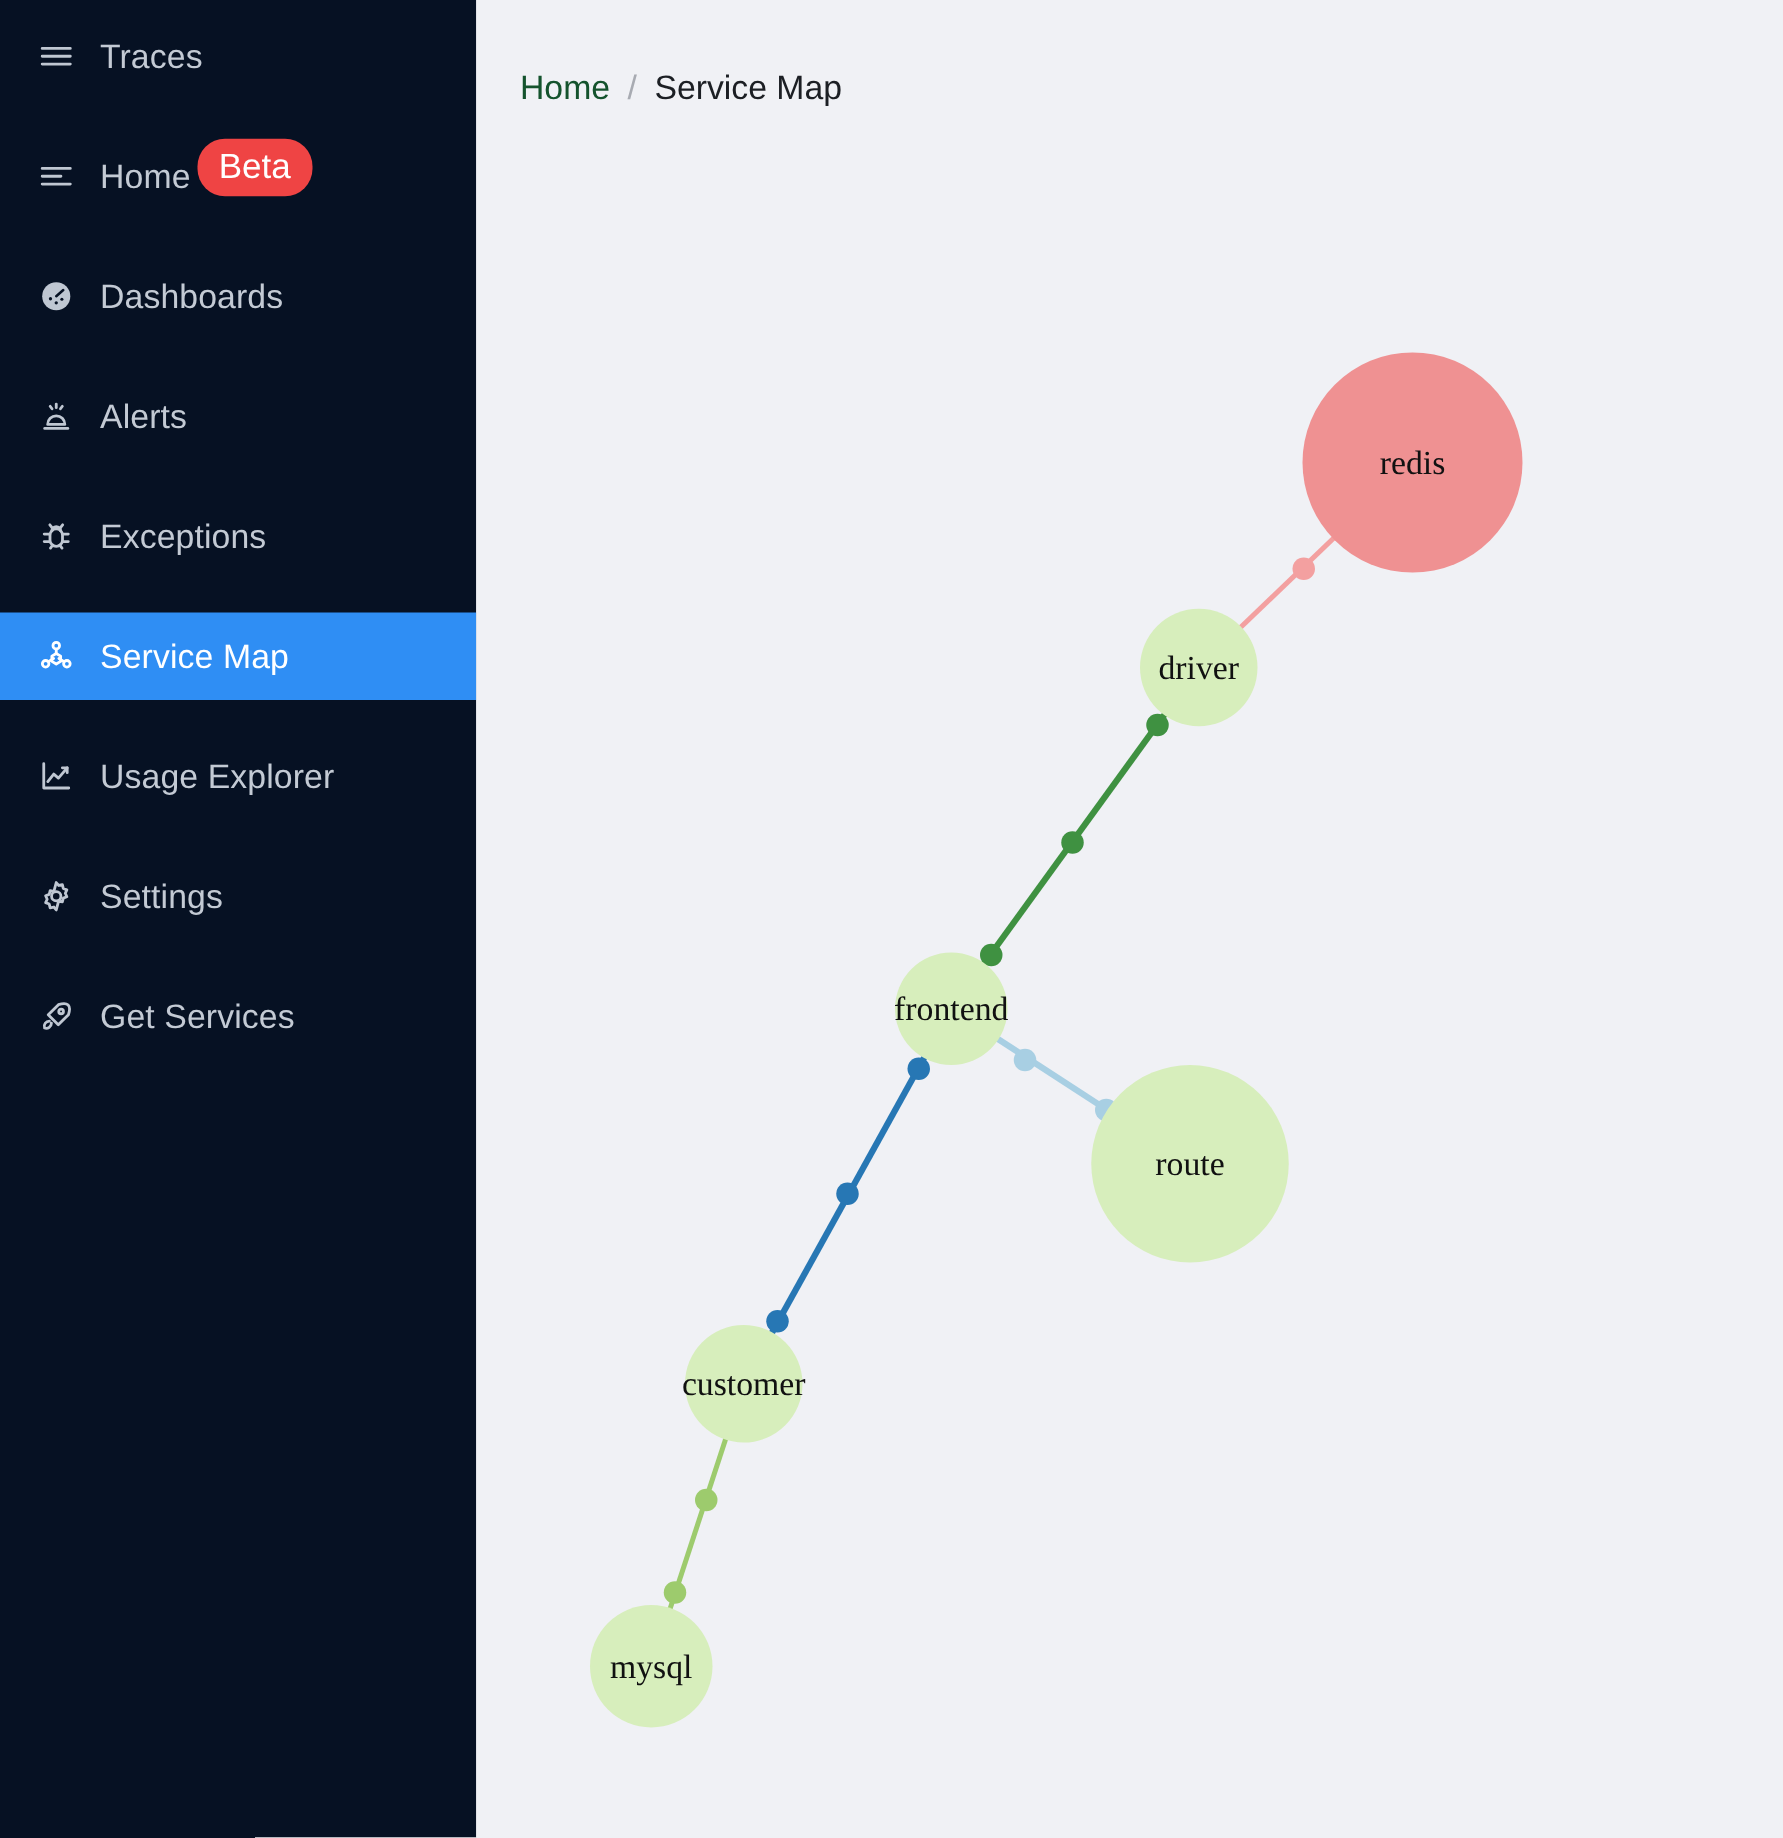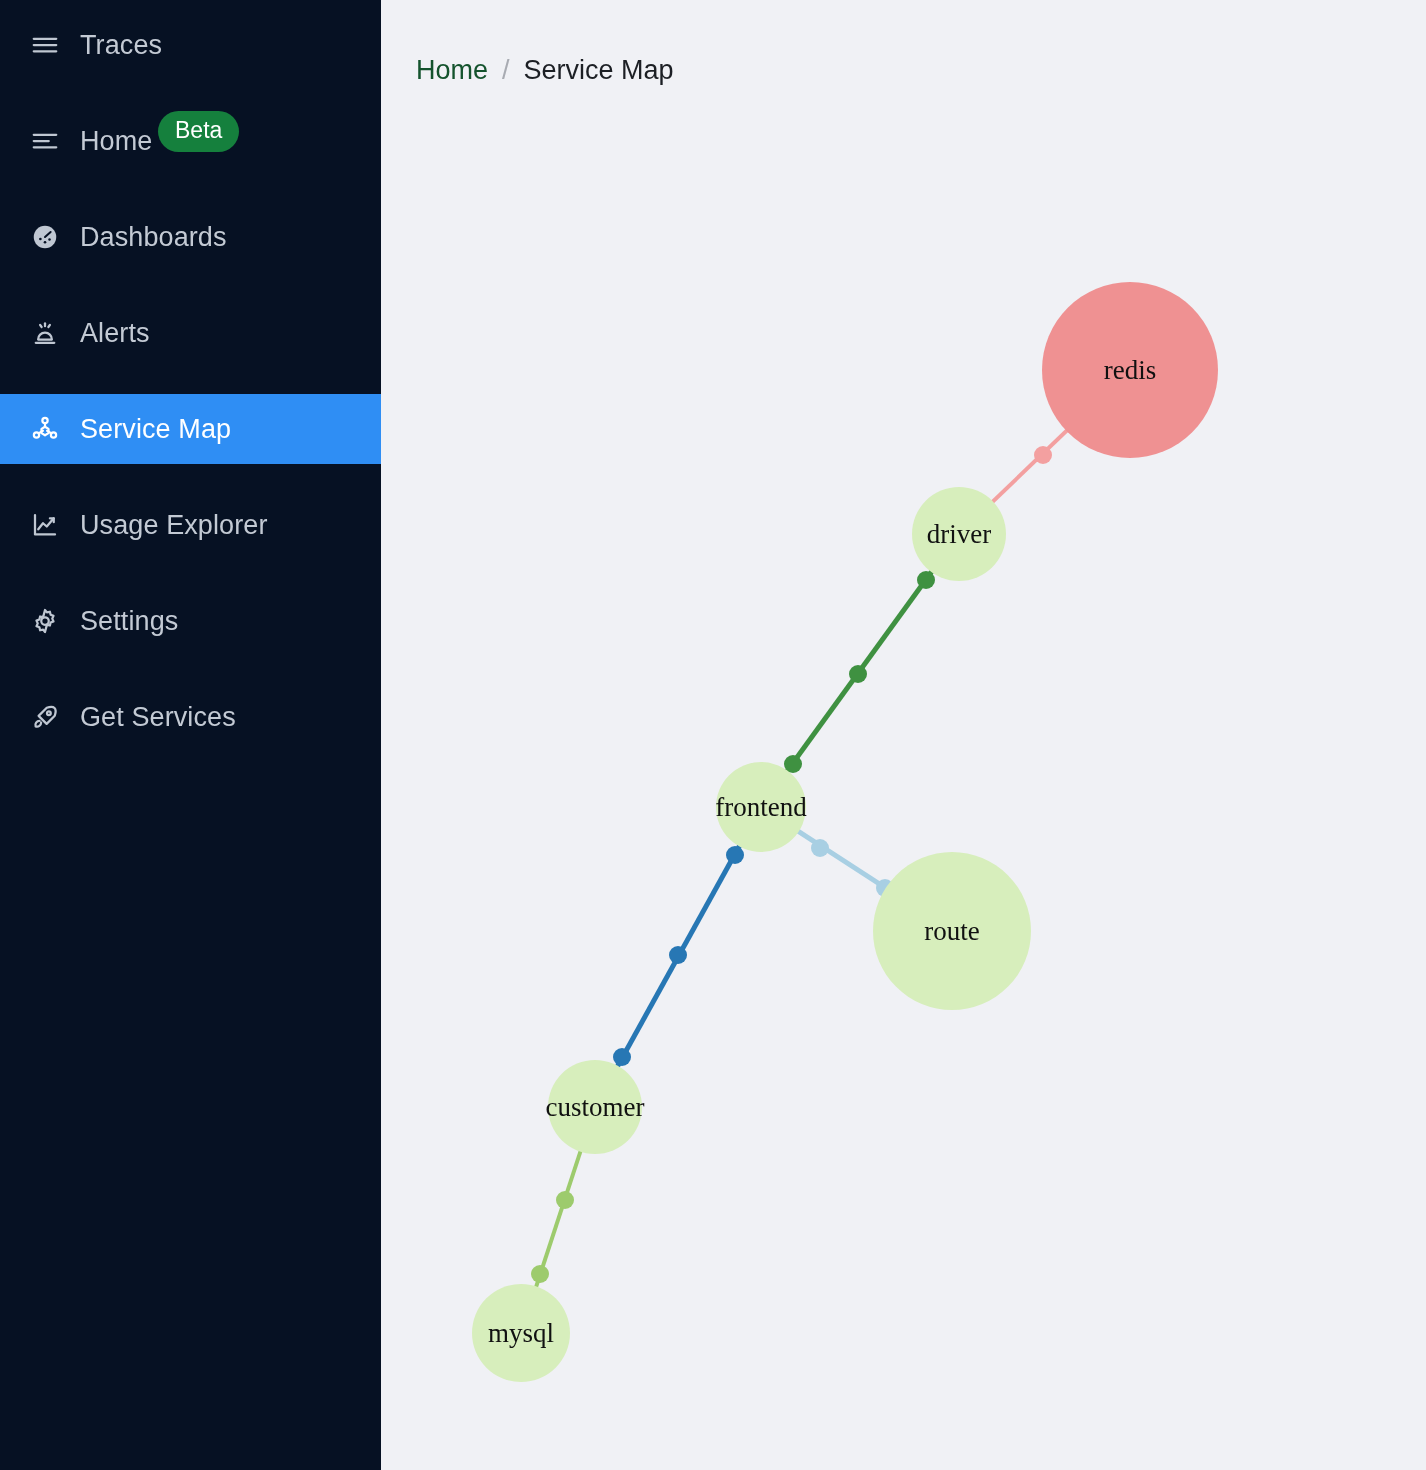--- a/index.html
+++ b/index.html
@@ -44,23 +44,23 @@
     white-space: nowrap;
   }
   .nav-item.active { background: #2f8ef4; }
   .nav-item.active .lbl { color: #ffffff; }
   .nav-item.active .ico { color: #ffffff; }
 
   .badge {
     position: absolute;
     left: 158px;
     top: 5px;
-    background: #15803d;
+    background: #ef4444;
     color: #fff;
-    font-size: 23px;
+    font-size: 28px;
     line-height: 1;
     padding: 8px 17px 10px 17px;
     border-radius: 22px;
     white-space: nowrap;
   }
 
   
   .main {
     flex: 1 1 auto;
     position: relative;
@@ -128,20 +128,30 @@
       <div class="nav-item">
         <span class="ico">
           <svg viewBox="0 0 24 24" width="30" height="30">
             <path fill="none" stroke="currentColor" stroke-width="1.8" stroke-linecap="round" stroke-linejoin="round" d="M6.5 17.2a5.5 5.5 0 0 1 11 0z"></path>
             <path fill="none" stroke="currentColor" stroke-width="1.8" stroke-linecap="round" stroke-linejoin="round" d="M4.6 19.8h14.8"></path>
             <path fill="none" stroke="currentColor" stroke-width="1.8" stroke-linecap="round" stroke-linejoin="round" d="M12 4.2v2.3"></path>
             <path fill="none" stroke="currentColor" stroke-width="1.8" stroke-linecap="round" stroke-linejoin="round" d="M8.1 5.6l1.2 1.6M15.9 5.6l-1.2 1.6"></path>
           </svg>
         </span>
         <span class="lbl">Alerts</span>
+      </div>
+      <div class="nav-item">
+        <span class="ico">
+          <svg viewBox="0 0 24 24" width="30" height="30">
+            <path fill="none" stroke="currentColor" stroke-width="1.8" stroke-linecap="round" stroke-linejoin="round" d="M8 11.3a4 4 0 0 1 8 0v3.2a4 4 0 0 1-8 0z"></path>
+            <path fill="none" stroke="currentColor" stroke-width="1.8" stroke-linecap="round" stroke-linejoin="round" d="M9.2 8.6a2.8 2.8 0 0 1 5.6 0"></path>
+            <path fill="none" stroke="currentColor" stroke-width="1.8" stroke-linecap="round" stroke-linejoin="round" d="M4.3 10.6h3.2M16.5 10.6h3.2M4.3 15.4h3.3M16.4 15.4h3.3M9.3 6.5 7.9 4.7M14.7 6.5l1.4-1.8M9.8 17.6l-1.5 2M14.2 17.6l1.5 2"></path>
+          </svg>
+        </span>
+        <span class="lbl">Exceptions</span>
       </div>
       <div class="nav-item active">
         <span class="ico">
           <svg viewBox="0 0 24 24" width="30" height="30">
             <path fill="none" stroke="currentColor" stroke-width="1.8" stroke-linecap="round" stroke-linejoin="round" d="M12 7.6v2.3M10.3 13.4 7.5 15.1M13.7 13.4l2.8 1.7"></path>
             <path fill="none" stroke="currentColor" stroke-width="1.8" stroke-linecap="round" stroke-linejoin="round" d="M9.2 11.9 12 10.2l2.8 1.7v3.4L12 17l-2.8-1.7z"></path>
             <circle cx="12" cy="5.2" r="2.1" fill="none" stroke="currentColor" stroke-width="1.8" stroke-linecap="round" stroke-linejoin="round"></circle>
             <circle cx="5.2" cy="16.8" r="2.1" fill="none" stroke="currentColor" stroke-width="1.8" stroke-linecap="round" stroke-linejoin="round"></circle>
             <circle cx="18.8" cy="16.8" r="2.1" fill="none" stroke="currentColor" stroke-width="1.8" stroke-linecap="round" stroke-linejoin="round"></circle>
           </svg>

